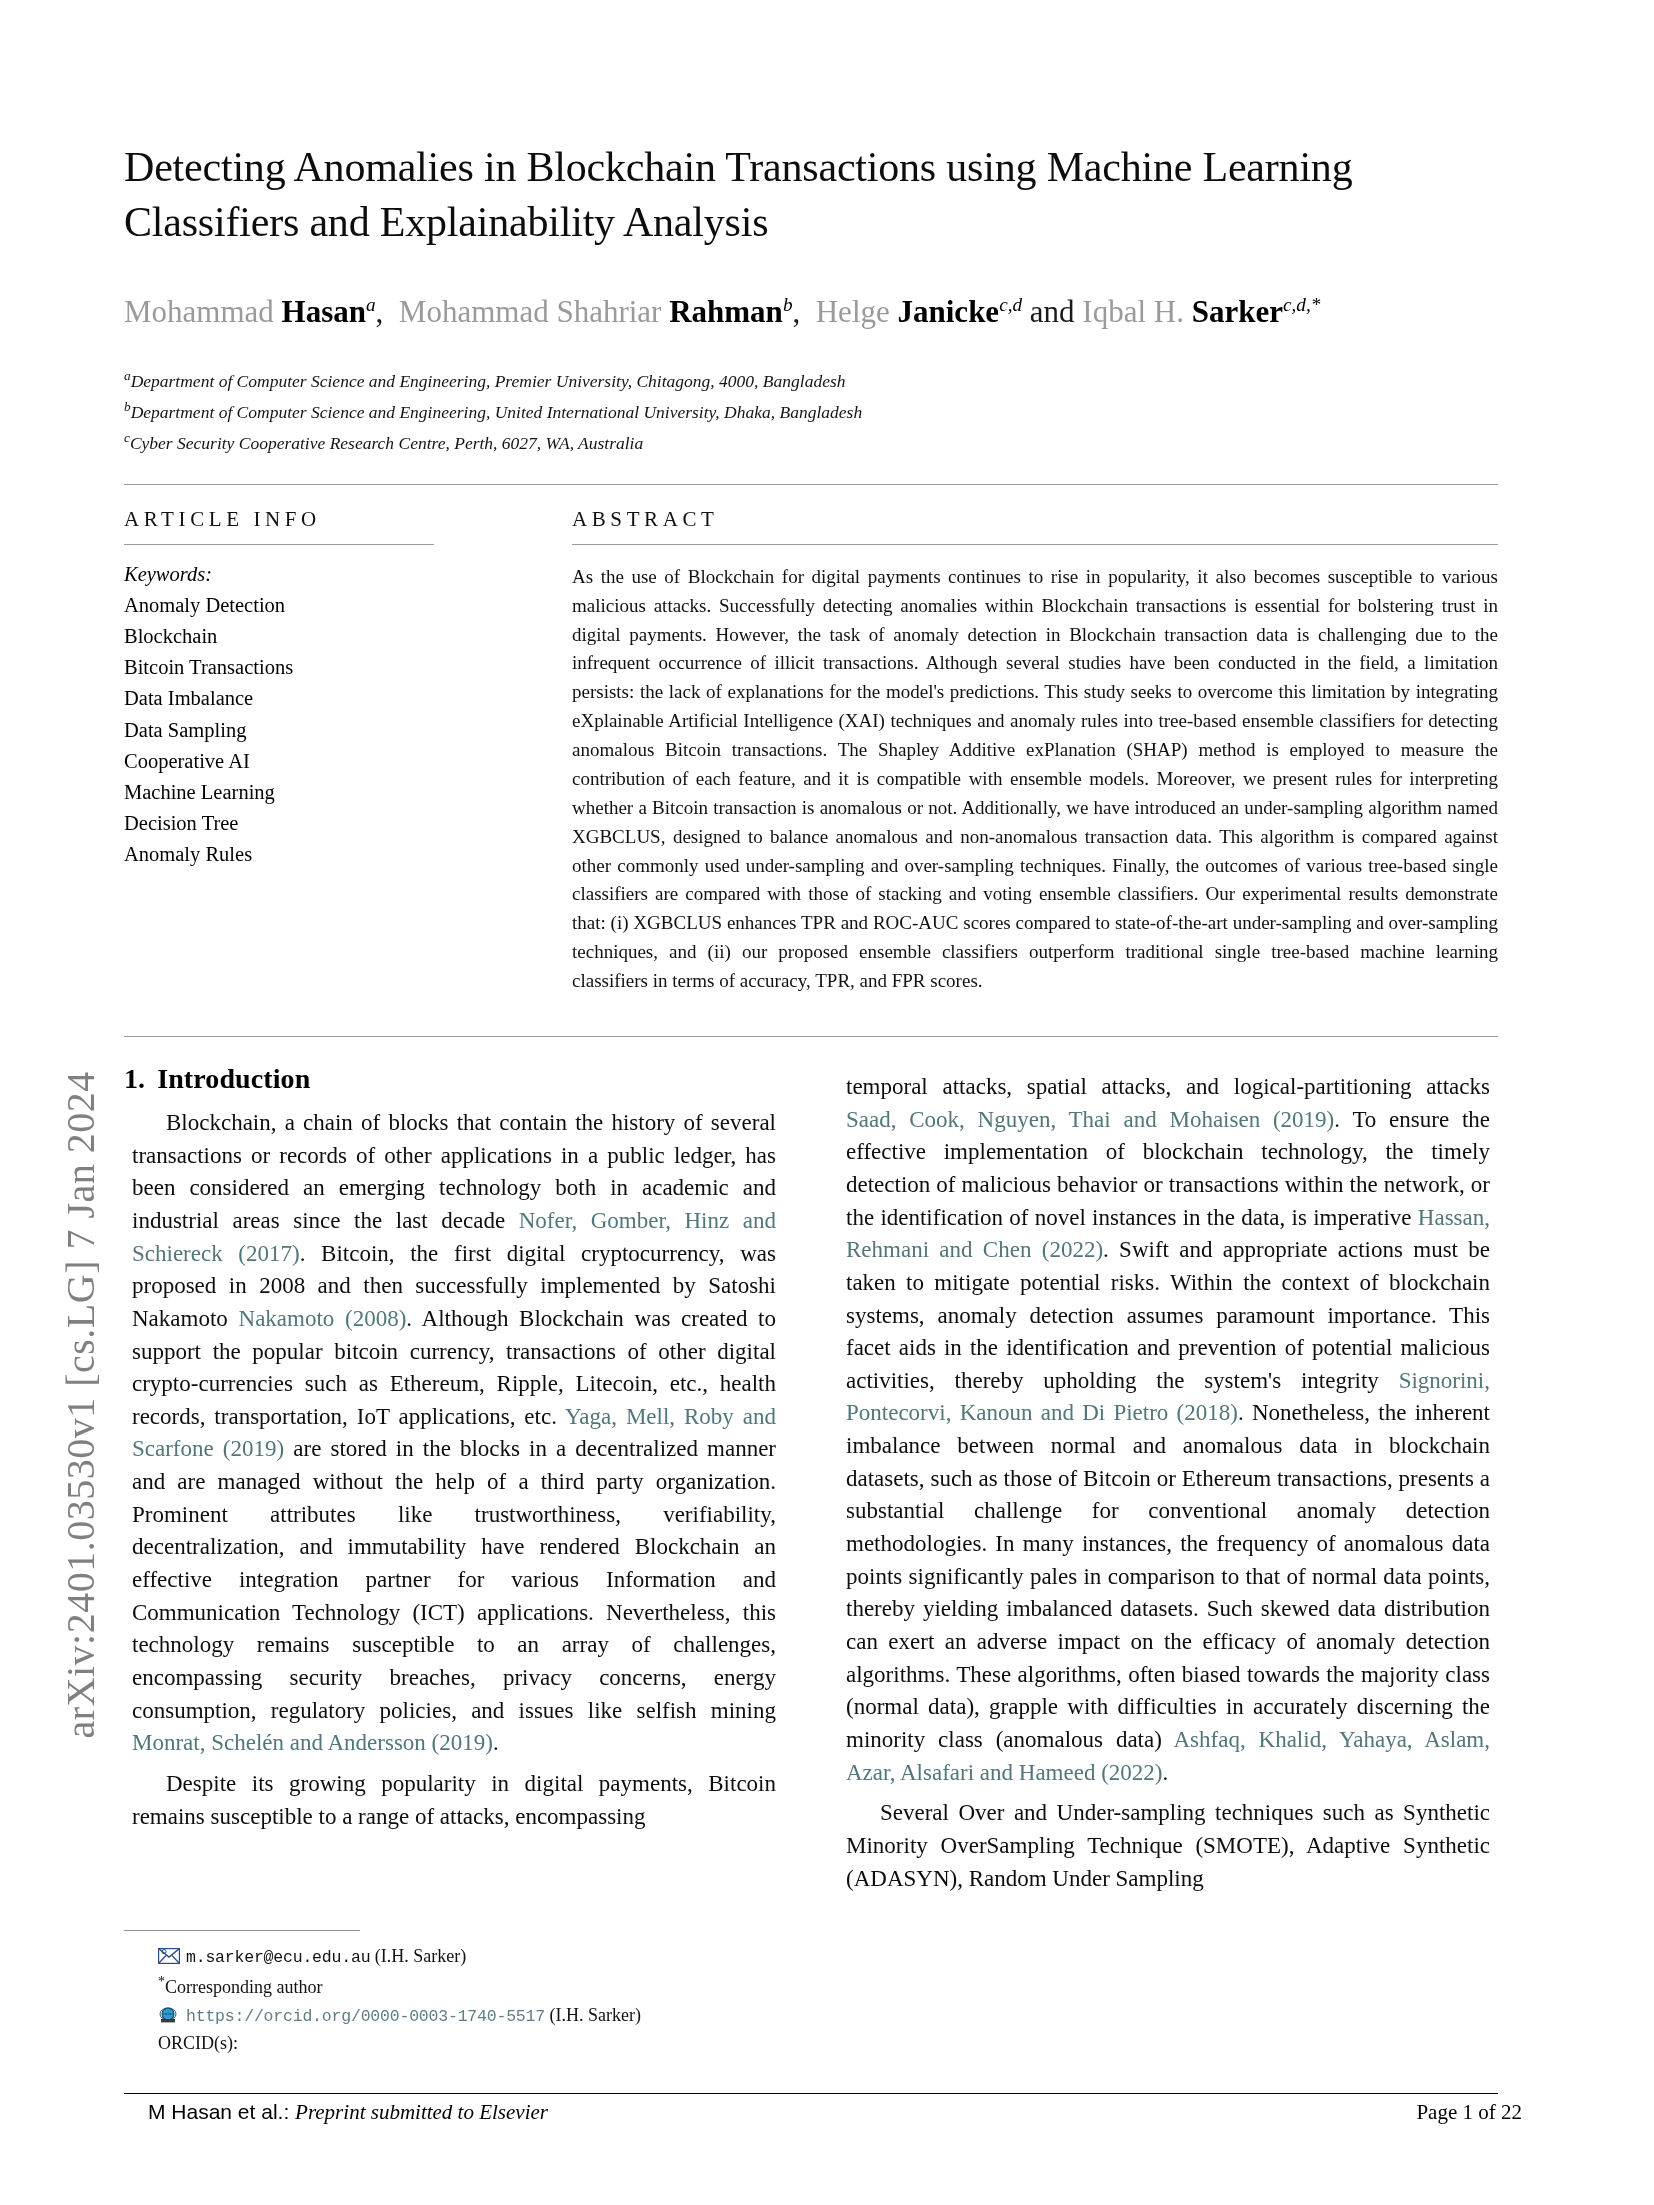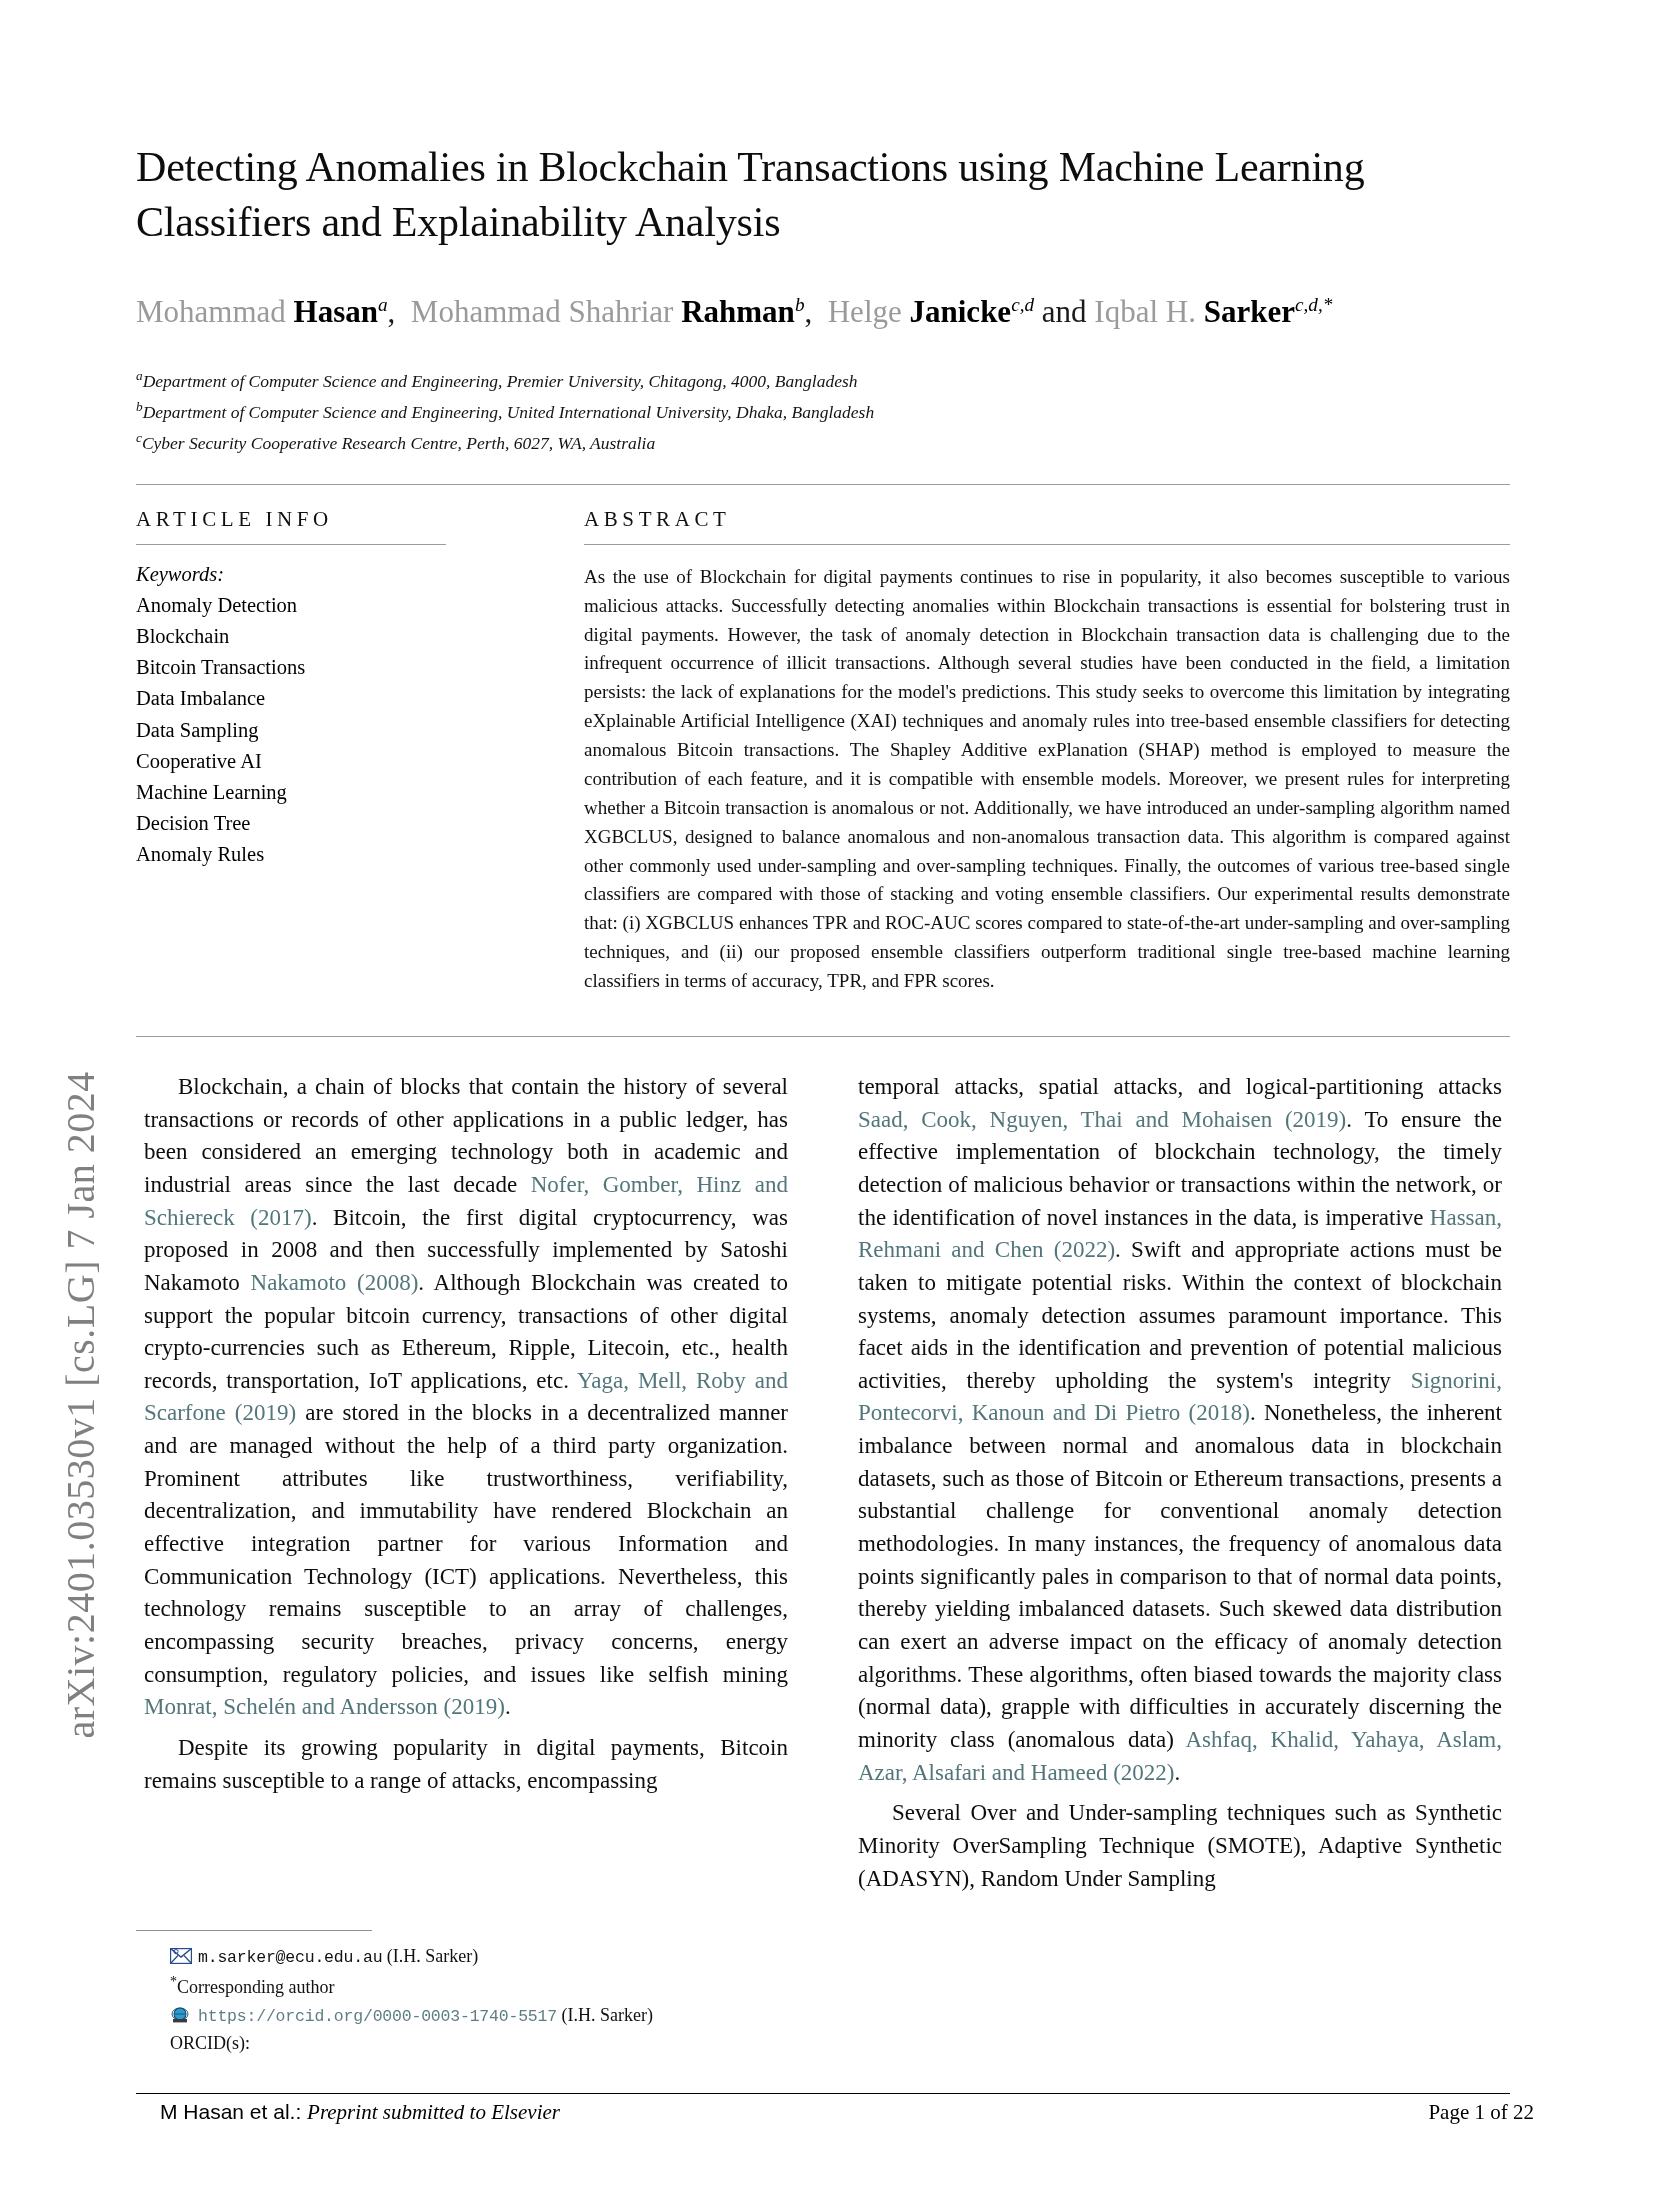--- a/index.html
+++ b/index.html
@@ -29,21 +29,21 @@
     font-family: "Liberation Serif", "DejaVu Serif", serif;
     font-size: 40px;
     letter-spacing: 0.5px;
     color: #808080;
     white-space: nowrap;
   }
 
   
   .content {
     position: absolute;
-    left: 136px;
+    left: 124px;
     top: 0;
     width: 1374px;
     height: 1596px;
   }
 
   
   .title {
     margin-top: 140px;
     font-size: 42px;
     line-height: 1.30;
@@ -277,20 +277,23 @@
         <div class="abstract-text">As the use of Blockchain for digital payments continues to rise in popularity, it also becomes susceptible to various malicious attacks. Successfully detecting anomalies within Blockchain transactions is essential for bolstering trust in digital payments. However, the task of anomaly detection in Blockchain transaction data is challenging due to the infrequent occurrence of illicit transactions. Although several studies have been conducted in the field, a limitation persists: the lack of explanations for the model's predictions. This study seeks to overcome this limitation by integrating eXplainable Artificial Intelligence (XAI) techniques and anomaly rules into tree-based ensemble classifiers for detecting anomalous Bitcoin transactions. The Shapley Additive exPlanation (SHAP) method is employed to measure the contribution of each feature, and it is compatible with ensemble models. Moreover, we present rules for interpreting whether a Bitcoin transaction is anomalous or not. Additionally, we have introduced an under-sampling algorithm named XGBCLUS, designed to balance anomalous and non-anomalous transaction data. This algorithm is compared against other commonly used under-sampling and over-sampling techniques. Finally, the outcomes of various tree-based single classifiers are compared with those of stacking and voting ensemble classifiers. Our experimental results demonstrate that: (i) XGBCLUS enhances TPR and ROC-AUC scores compared to state-of-the-art under-sampling and over-sampling techniques, and (ii) our proposed ensemble classifiers outperform traditional single tree-based machine learning classifiers in terms of accuracy, TPR, and FPR scores.</div>
       </div>
 
     </div>
 
     <hr class="rule-thin rule-mid">
 
     <div class="body-cols">
 
       <div class="bcol">
+        <h2 class="secnum">
+          <span class="n">1.</span><span>Introduction</span>
+        </h2>
         <div>
             <p class="para first"><span>Blockchain, a chain of blocks that contain the history of several transactions or records of other applications in a public ledger, has been considered an emerging technology both in academic and industrial areas since the last decade </span><span class="cite">Nofer, Gomber, Hinz and Schiereck</span><span> </span><span class="cite">(2017)</span><span>. Bitcoin, the first digital cryptocurrency, was proposed in 2008 and then successfully implemented by Satoshi Nakamoto </span><span class="cite">Nakamoto</span><span> </span><span class="cite">(2008)</span><span>. Although Blockchain was created to support the popular bitcoin currency, transactions of other digital crypto-currencies such as Ethereum, Ripple, Litecoin, etc., health records, transportation, IoT applications, etc. </span><span class="cite">Yaga, Mell, Roby and Scarfone</span><span> </span><span class="cite">(2019)</span><span> are stored in the blocks in a decentralized manner and are managed without the help of a third party organization. Prominent attributes like trustworthiness, verifiability, decentralization, and immutability have rendered Blockchain an effective integration partner for various Information and Communication Technology (ICT) applications. Nevertheless, this technology remains susceptible to an array of challenges, encompassing security breaches, privacy concerns, energy consumption, regulatory policies, and issues like selfish mining </span><span class="cite">Monrat, Schelén and Andersson</span><span> </span><span class="cite">(2019)</span><span>.</span></p>
             <p class="para"><span>Despite its growing popularity in digital payments, Bitcoin remains susceptible to a range of attacks, encompassing</span></p>
           </div>
       </div>
 
       <div class="bgap"></div>
 
       <div class="bcol">
         <div>

